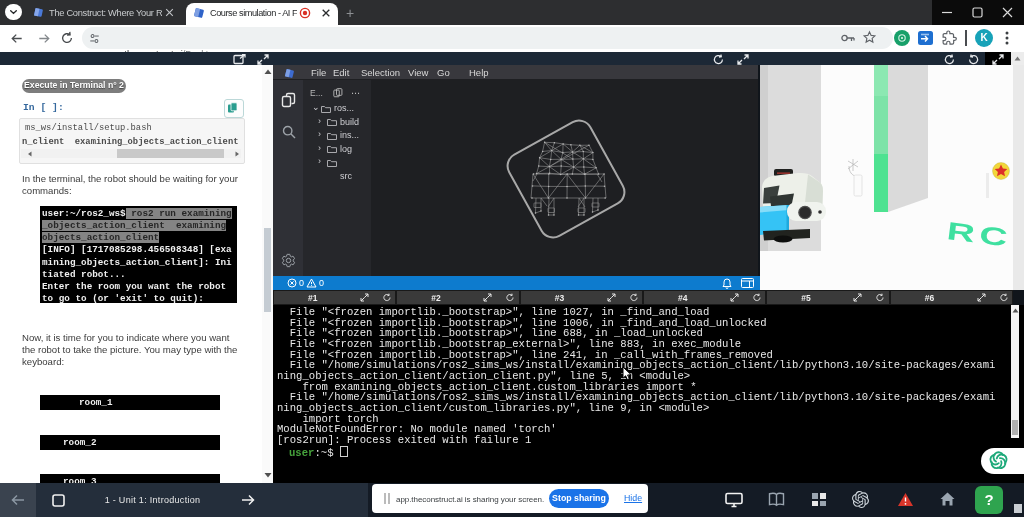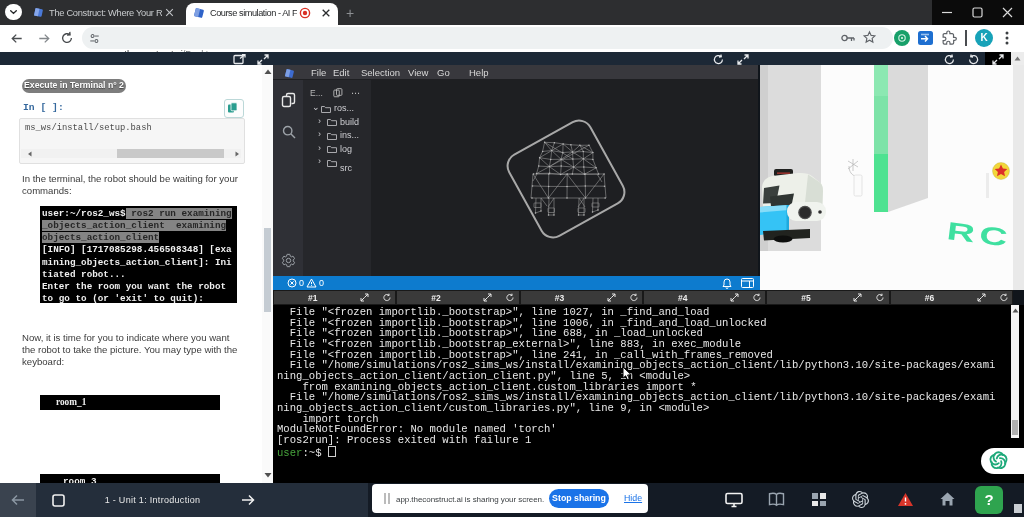--- a/index.html
+++ b/index.html
@@ -108,20 +108,21 @@
 <div class="abs mono" style="left:23px;top:102px;font-size:9.7px;font-weight:bold;color:#35689d;">In&nbsp;[&nbsp;]:</div>
 
 <div class="abs" style="left:224px;top:99px;width:18px;height:17px;background:#fdfdfd;border:1px solid #bcd8d8;border-radius:3px;"></div>
 <svg class="abs" style="left:227px;top:102px;" width="12" height="12" viewBox="0 0 12 12">
       <rect x="1" y="2.5" width="6" height="8" rx="1" fill="#2a9d8f"></rect>
       <rect x="4" y="0.8" width="6" height="8" rx="1" fill="#2a9d8f" stroke="#fdfdfd" stroke-width="0.8"></rect>
     </svg>
 
 <div class="abs" style="left:19px;top:118px;width:224px;height:44px;background:#f6f6f6;border:1px solid #e0e0e0;border-radius:2px;"></div>
 <div class="abs mono" style="left:25px;top:123px;font-size:8.8px;font-weight:normal;color:#4a4a4a;white-space:pre;">ms_ws/install/setup.bash</div>
+<div class="abs mono" style="left:22px;top:137px;font-size:8.8px;font-weight:bold;color:#4a4a4a;white-space:pre;">n_client  examining_objects_action_client</div>
 <div class="abs" style="left:21px;top:149px;width:220px;height:9px;background:#f1f1f1;"></div>
 <div class="abs" style="left:117px;top:149px;width:107px;height:9px;background:#c9c9c9;"></div>
 <svg class="abs" style="left:27px;top:151px;" width="6" height="6">
       <path d="M4.5 0.5 L1 3 L4.5 5.5z" fill="#666"></path>
     </svg>
 <svg class="abs" style="left:234px;top:151px;" width="6" height="6">
       <path d="M1.5 0.5 L5 3 L1.5 5.5z" fill="#666"></path>
     </svg>
 
 <div class="abs" style="left:22px;top:173px;font-size:9.6px;color:#3b3b3b;line-height:12.2px;">In the terminal, the robot should be waiting for your<br>commands:</div>
@@ -130,21 +131,22 @@
 _objects_action_client  examining
 objects_action_client</span>
 [INFO] [1717085298.456508348] [exa
 mining_objects_action_client]: Ini
 tiated robot...
 Enter the room you want the robot
 to go to (or 'exit' to quit):</div>
 
 <div class="abs" style="left:22px;top:332px;font-size:9.6px;color:#3b3b3b;line-height:12.2px;">Now, it is time for you to indicate where you want<br>the robot to take the picture. You may type with the<br>keyboard:</div>
 
-<div class="abs mono" style="left:40px;top:395px;width:180px;height:15px;background:#000;color:#eee;font-size:9.3px;font-weight:bold;line-height:15px;"><span style="padding-left:16px;font-family:Liberation Serif, serif;">room_1</span></div>
+<div class="abs mono" style="left:40px;top:395px;width:180px;height:15px;background:#000;color:#eee;font-size:9.3px;font-weight:bold;line-height:15px;"><span style="padding-left:39px;">room_1</span></div>
+<div class="abs mono" style="left:40px;top:435px;width:180px;height:15px;background:#000;color:#eee;font-size:9.3px;font-weight:bold;line-height:15px;"><span style="padding-left:23px;">room_2</span></div>
 <div class="abs mono" style="left:40px;top:474px;width:180px;height:9px;background:#000;color:#eee;font-size:9.3px;font-weight:bold;line-height:15px;overflow:hidden;"><span style="padding-left:23px;">room_3</span></div>
 
 <div class="abs" style="left:262px;top:65px;width:11px;height:418px;background:#fafafa;"></div>
 <div class="abs" style="left:264px;top:228px;width:7px;height:84px;background:#c5ccd3;"></div>
 <svg class="abs" style="left:264px;top:69px;" width="8" height="6">
       <path d="M4 0.5 L7.5 5 H0.5z" fill="#505050"></path>
     </svg>
 <svg class="abs" style="left:264px;top:472px;" width="8" height="6">
       <path d="M4 5.5 L7.5 1 H0.5z" fill="#505050"></path>
     </svg>
@@ -217,21 +219,21 @@
         <svg style="position:absolute;left:24px;top:2.5px;" width="10" height="8">
           <path d="M0.5 1.5 h3 l1 1.2 h5 v4.8 h-9z" fill="none" stroke="#a9a9ad" stroke-width="1"></path>
         </svg>
         <span style="position:absolute;left:37px;top:1px;">log</span>
       </div>
       <div style="position:relative;height:13.5px;">
         <span style="position:absolute;left:15px;top:0px;">›</span>
         <svg style="position:absolute;left:24px;top:2.5px;" width="10" height="8">
           <path d="M0.5 1.5 h3 l1 1.2 h5 v4.8 h-9z" fill="none" stroke="#a9a9ad" stroke-width="1"></path>
         </svg>
-        <span style="position:absolute;left:37px;top:7px;">src</span>
+        <span style="position:absolute;left:37px;top:15px;">src</span>
       </div>
     </div>
 
 <svg class="abs" style="left:470px;top:105px;" width="230" height="165" viewBox="0 0 230 165">
 <g transform="rotate(-29 96 74)">
 <rect x="49.6" y="27.6" width="92.8" height="92.8" rx="13" fill="none" stroke="#a8a8a8" stroke-width="2"></rect>
 </g>
 <g stroke="#a2a2a2" stroke-width="0.55" fill="none" id="chair" transform="translate(1,0)">
         <line x1="73.6" y1="37.3" x2="83.4" y2="37.7"></line>
         <line x1="73.6" y1="37.3" x2="71.6" y2="46.4"></line>
@@ -542,21 +544,21 @@
   File "&lt;frozen importlib._bootstrap_external&gt;", line 883, in exec_module
   File "&lt;frozen importlib._bootstrap&gt;", line 241, in _call_with_frames_removed
   File "/home/simulations/ros2_sims_ws/install/examining_objects_action_client/lib/python3.10/site-packages/exami
 ning_objects_action_client/action_client.py", line 5, in &lt;module&gt;
     from examining_objects_action_client.custom_libraries import *
   File "/home/simulations/ros2_sims_ws/install/examining_objects_action_client/lib/python3.10/site-packages/exami
 ning_objects_action_client/custom_libraries.py", line 9, in &lt;module&gt;
     import torch
 ModuleNotFoundError: No module named 'torch'
 [ros2run]: Process exited with failure 1
-<span style="color:#46a33c;font-weight:normal;">user</span>:~$ <span style="display:inline-block;width:6px;height:9px;border:1px solid #cfcfcf;vertical-align:-1px;"></span></div>
+<span style="color:#46a33c;font-weight:bold;margin-left:12px;">user</span>:~$ <span style="display:inline-block;width:6px;height:9px;border:1px solid #cfcfcf;vertical-align:-1px;"></span></div>
 
 <div class="abs" style="left:1011px;top:305px;width:8px;height:133px;background:#f5f5f5;"></div>
 <div class="abs" style="left:1012px;top:420px;width:6px;height:15px;background:#b0b0b0;"></div>
 <svg class="abs" style="left:1012px;top:308px;" width="7" height="5">
       <path d="M3.5 0.5 L6.5 4.5 H0.5z" fill="#555"></path>
     </svg>
 
 <div class="abs" style="left:981px;top:448px;width:43px;height:26px;background:#fff;border-radius:13px 0 0 13px;"></div>
 <svg class="abs" style="left:987px;top:449px;" width="23" height="23" viewBox="0 0 24 24">
       <g fill="none" stroke="#1da97a" stroke-width="1.9" stroke-linecap="round">

